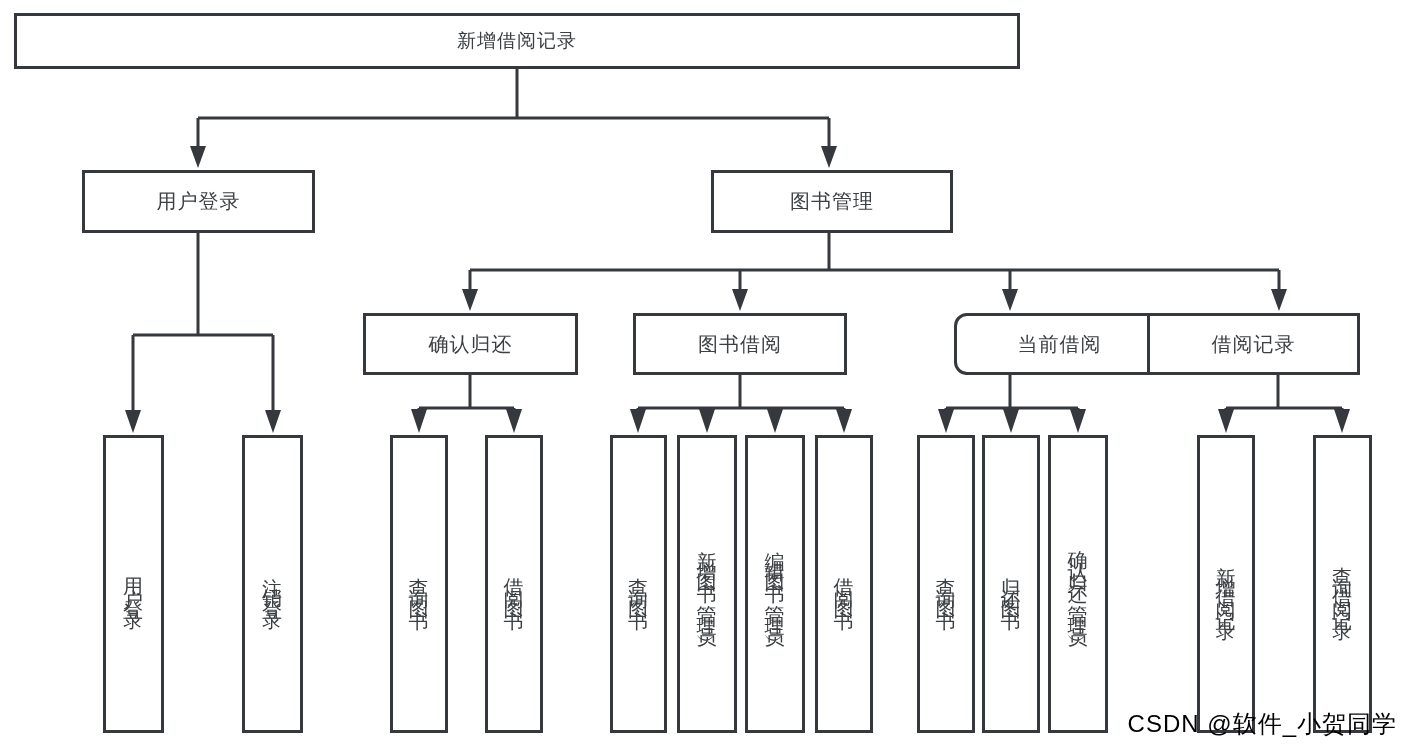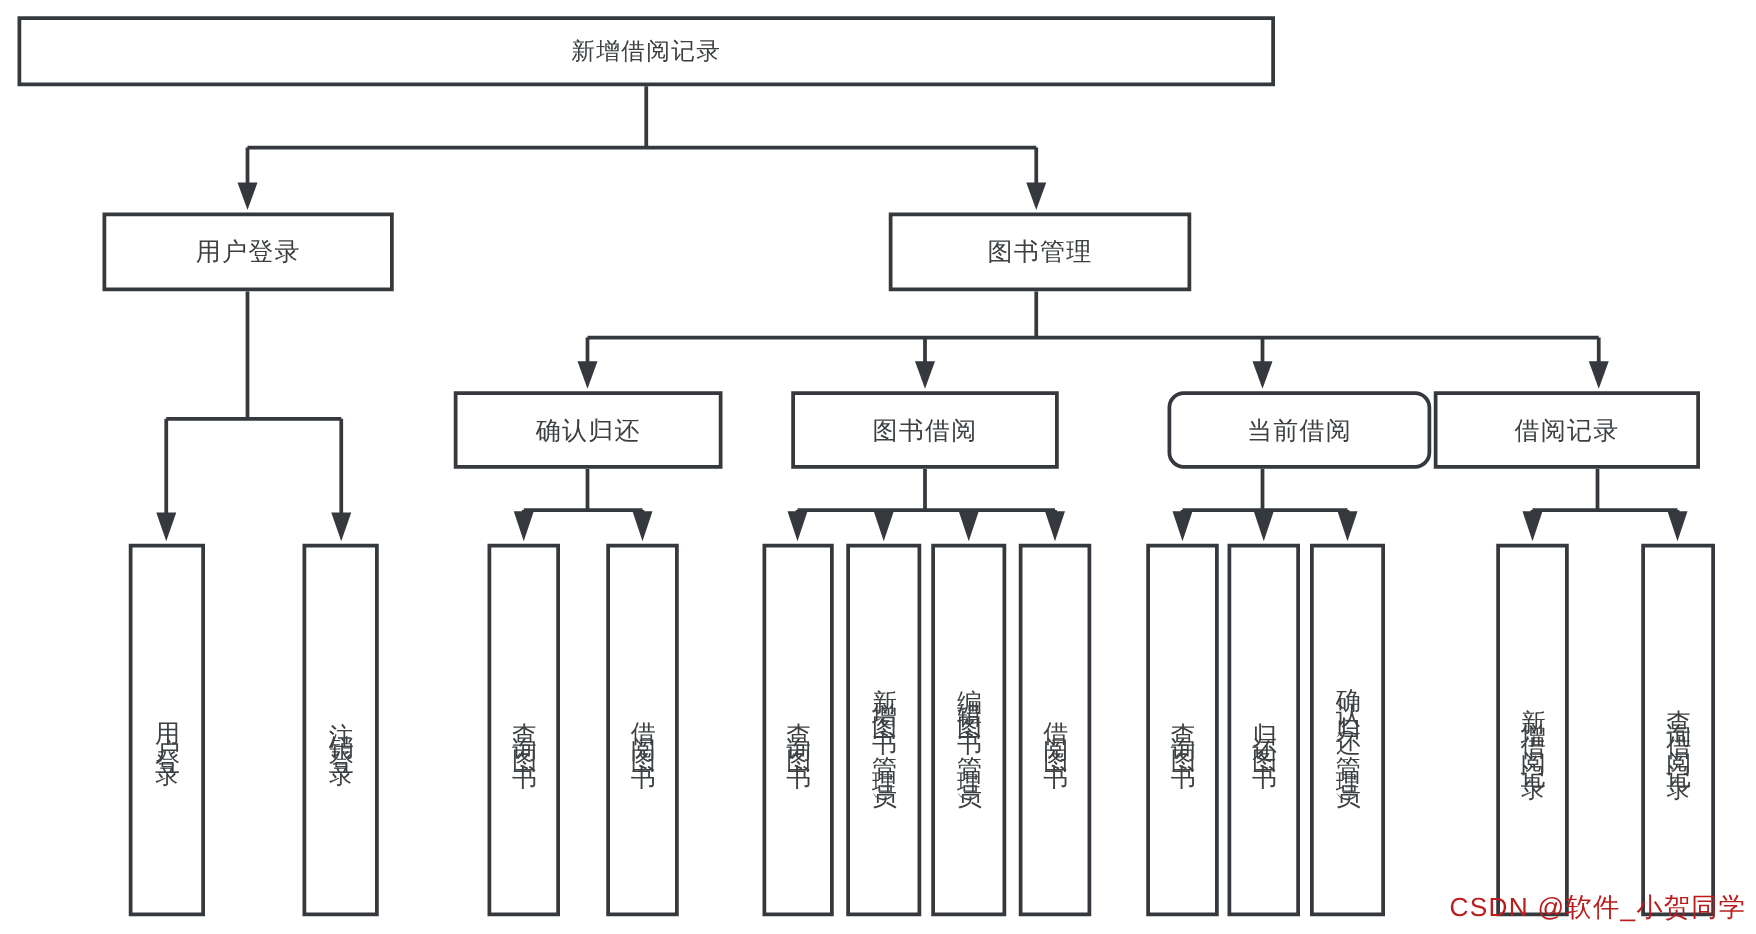--- a/index.html
+++ b/index.html
@@ -46,22 +46,22 @@
     text-orientation: mixed;
     font-size: 20px;
     letter-spacing: 11px;
     white-space: normal;
     line-height: 1;
   }
   #watermark {
     position: absolute;
     right: 8px;
     bottom: 7px;
-    font-size: 21px;
-    color: #b91c1c;
+    font-size: 24px;
+    color: #000000;
     letter-spacing: 1px;
   }
   .wire {
     fill: none;
     stroke: #35383d;
     stroke-width: 3;
   }
   .head {
     fill: #35383d;
     stroke: none;
@@ -115,21 +115,21 @@
     </g>
   </svg>
 
   <div class="node hnode root" style="left:14px; top:13px; width:1006px; height:56px;">新增借阅记录</div>
 
   <div class="node hnode" style="left:82px; top:170px; width:233px; height:63px;">用户登录</div>
   <div class="node hnode" style="left:711px; top:170px; width:242px; height:63px;">图书管理</div>
 
   <div class="node hnode" style="left:363px; top:313px; width:215px; height:62px;">确认归还</div>
   <div class="node hnode" style="left:633px; top:313px; width:214px; height:62px;font-family:Liberation Serif, serif;">图书借阅</div>
-  <div class="node hnode" style="left:934px; top:313px; width:211px; height:62px;border-radius:13px;">当前借阅</div>
+  <div class="node hnode" style="left:954px; top:313px; width:211px; height:62px;border-radius:13px;">当前借阅</div>
   <div class="node hnode" style="left:1147px; top:313px; width:213px; height:62px;">借阅记录</div>
 
   <div class="node vnode" style="left:103px; width:61px;">用户登录</div>
   <div class="node vnode" style="left:242px; width:61px;">注销登录</div>
 
   <div class="node vnode" style="left:390px; width:58px;">查询图书</div>
   <div class="node vnode" style="left:485px; width:58px;">借阅图书</div>
 
   <div class="node vnode" style="left:610px; width:57px;">查询图书</div>
   <div class="node vnode" style="left:677px; width:60px;">新增图书（管理员）</div>

